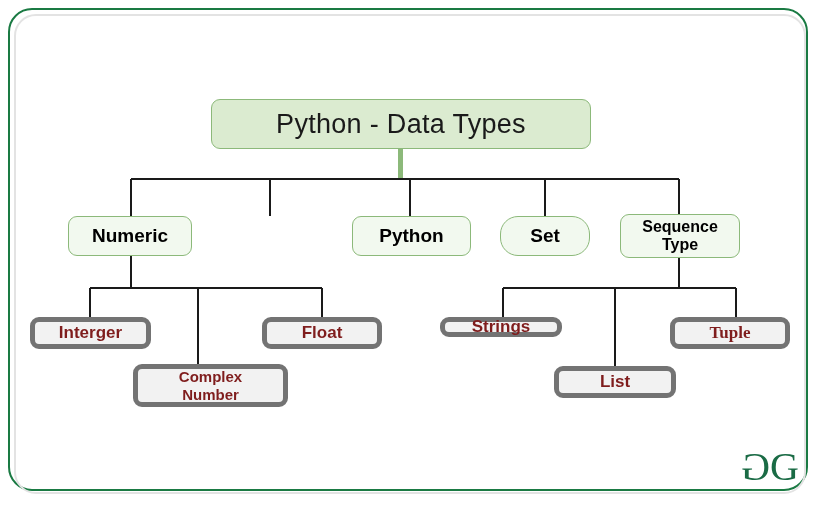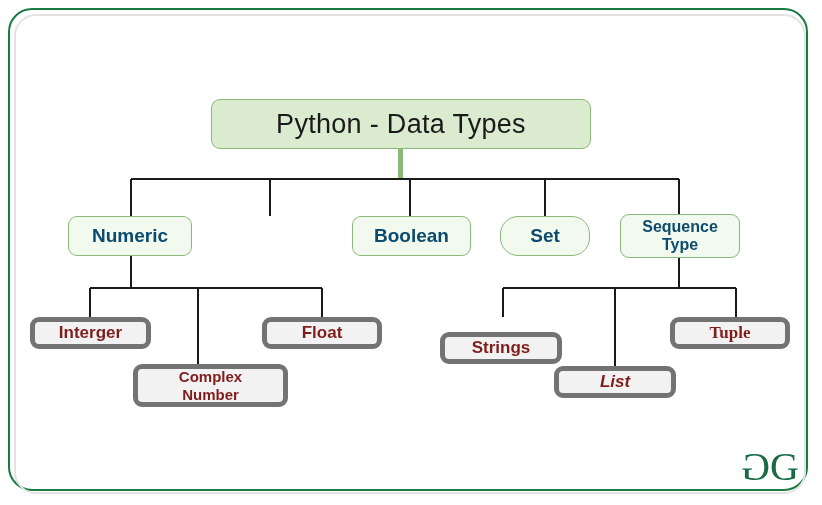--- a/index.html
+++ b/index.html
@@ -61,21 +61,21 @@
     background: #dbebd0;
     border: 1px solid #8cb97a;
     color: #1a1a1a;
     font-size: 27px;
     font-weight: 400;
     letter-spacing: 0.3px;
   }
   .node-l2 {
     background: #f2f9ef;
     border: 1px solid #8cb97a;
-    color: #0c4a6e;
+    color: #000000;
     font-weight: bold;
     font-size: 19px;
   }
   .node-l2.two-line {
     font-size: 16px;
     line-height: 1.12;
   }
   .node-l3 {
     background: #f2f2f2;
     border: 5px solid #737373;
@@ -142,21 +142,21 @@
   <div class="node node-root" style="left:211px; top:99px; width:380px; height:50px;">
     <span>Python - Data Types</span>
   </div>
 
   <div class="node node-l2" style="left:68px; top:216px; width:124px; height:40px;">
     <span>Numeric</span>
   </div>
 
 
   <div class="node node-l2" style="left:352px; top:216px; width:119px; height:40px;">
-    <span>Boolean</span>
+    <span>Python</span>
   </div>
 
   <div class="node node-l2" style="left:500px; top:216px; width:90px; height:40px;border-radius:18px;">
     <span>Set</span>
   </div>
 
   <div class="node node-l2 two-line" style="left:620px; top:214px; width:120px; height:44px; flex-direction:column;">
     <span>Sequence</span>
     <span>Type</span>
   </div>
@@ -167,25 +167,25 @@
 
   <div class="node node-l3 two-line" style="left:133px; top:364px; width:155px; height:43px; flex-direction:column;">
     <span>Complex</span>
     <span>Number</span>
   </div>
 
   <div class="node node-l3" style="left:262px; top:317px; width:120px; height:32px;">
     <span>Float</span>
   </div>
 
-  <div class="node node-l3" style="left:440px; top:332px; width:122px; height:32px;">
+  <div class="node node-l3" style="left:440px; top:317px; width:122px; height:20px;">
     <span>Strings</span>
   </div>
 
-  <div class="node node-l3" style="left:554px; top:366px; width:122px; height:32px;font-style:italic;">
+  <div class="node node-l3" style="left:554px; top:366px; width:122px; height:32px;">
     <span>List</span>
   </div>
 
   <div class="node node-l3" style="left:670px; top:317px; width:120px; height:32px;font-family:Liberation Serif, serif;">
     <span>Tuple</span>
   </div>
 
   <div class="logo">
     <span class="g-mirror">G</span><span>G</span>
   </div>

